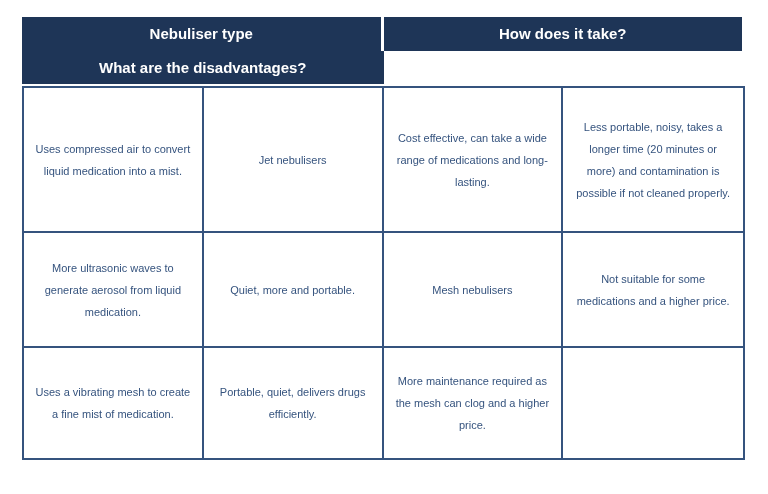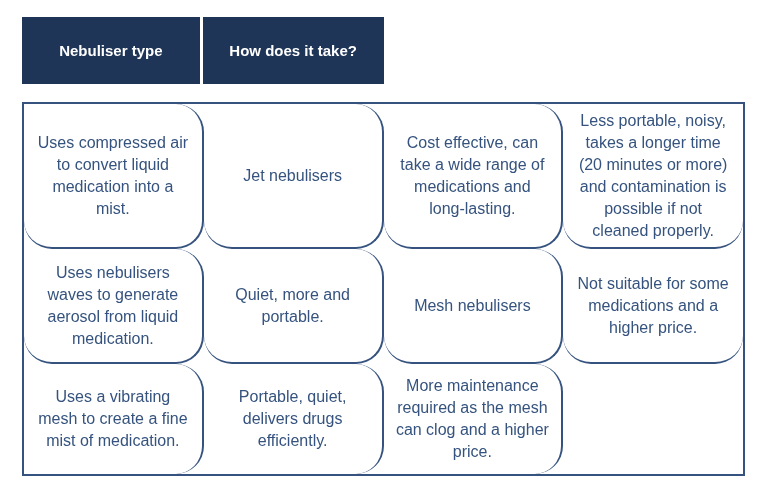--- a/index.html
+++ b/index.html
@@ -9,23 +9,23 @@
     font-family: "Liberation Sans", sans-serif;
     overflow: hidden;
   }
   .table-wrap {
     width: 723px;
     margin: 17px 23px 0 22px;
   }
   
   .thead {
     display: grid;
-    grid-template-columns: repeat(4, 1fr);
+    grid-template-columns: repeat(2, 1fr);
     height: 67px;
-    margin-bottom: 18px;
+    margin-bottom: 2px;
   }
   .th {
     background: var(--header-bg, #1e3557);
     color: var(--header-text, #ffffff);
     border-right: 3px solid var(--page-bg, #ffffff);
     display: flex;
     align-items: center;
     justify-content: center;
     text-align: center;
     font-weight: 700;
@@ -42,47 +42,47 @@
     border: 2px solid var(--border, #35537e);
   }
   .td {
     border-right: 2px solid var(--border, #35537e);
     border-bottom: 2px solid var(--border, #35537e);
     display: flex;
     align-items: center;
     justify-content: center;
     text-align: center;
     color: var(--body-text, #35537e);
-    font-size: 16px;
+    font-size: 11px;
     line-height: 22px;
     padding: 4px 11px;
     background: var(--page-bg, #ffffff);
-    border-radius: 28px;
   }
   .td:nth-child(4n) { border-right: none; }
   .td:nth-child(n+9) { border-bottom: none; }
 </style>
 </head>
 <body>
 
 <div class="table-wrap">
 
   <div class="thead">
     <div class="th">Nebuliser type</div>
     <div class="th">How does it take?</div>
+    <div class="th">What are the disadvantages?</div>
   </div>
 
   <div class="tbody">
 
     <div class="td">Uses compressed air to convert liquid medication into a mist.</div>
     <div class="td">Jet nebulisers</div>
     <div class="td">Cost effective, can take a wide range of medications and long-lasting.</div>
     <div class="td">Less portable, noisy, takes a longer time (20 minutes or more) and contamination is possible if not cleaned properly.</div>
 
-    <div class="td">Uses nebulisers waves to generate aerosol from liquid medication.</div>
+    <div class="td">More ultrasonic waves to generate aerosol from liquid medication.</div>
     <div class="td">Quiet, more and portable.</div>
     <div class="td">Mesh nebulisers</div>
 
     <div class="td">Not suitable for some medications and a higher price.</div>
     <div class="td">Uses a vibrating mesh to create a fine mist of medication.</div>
     <div class="td">Portable, quiet, delivers drugs efficiently.</div>
     <div class="td">More maintenance required as the mesh can clog and a higher price.</div>
   </div>
 
 </div>

